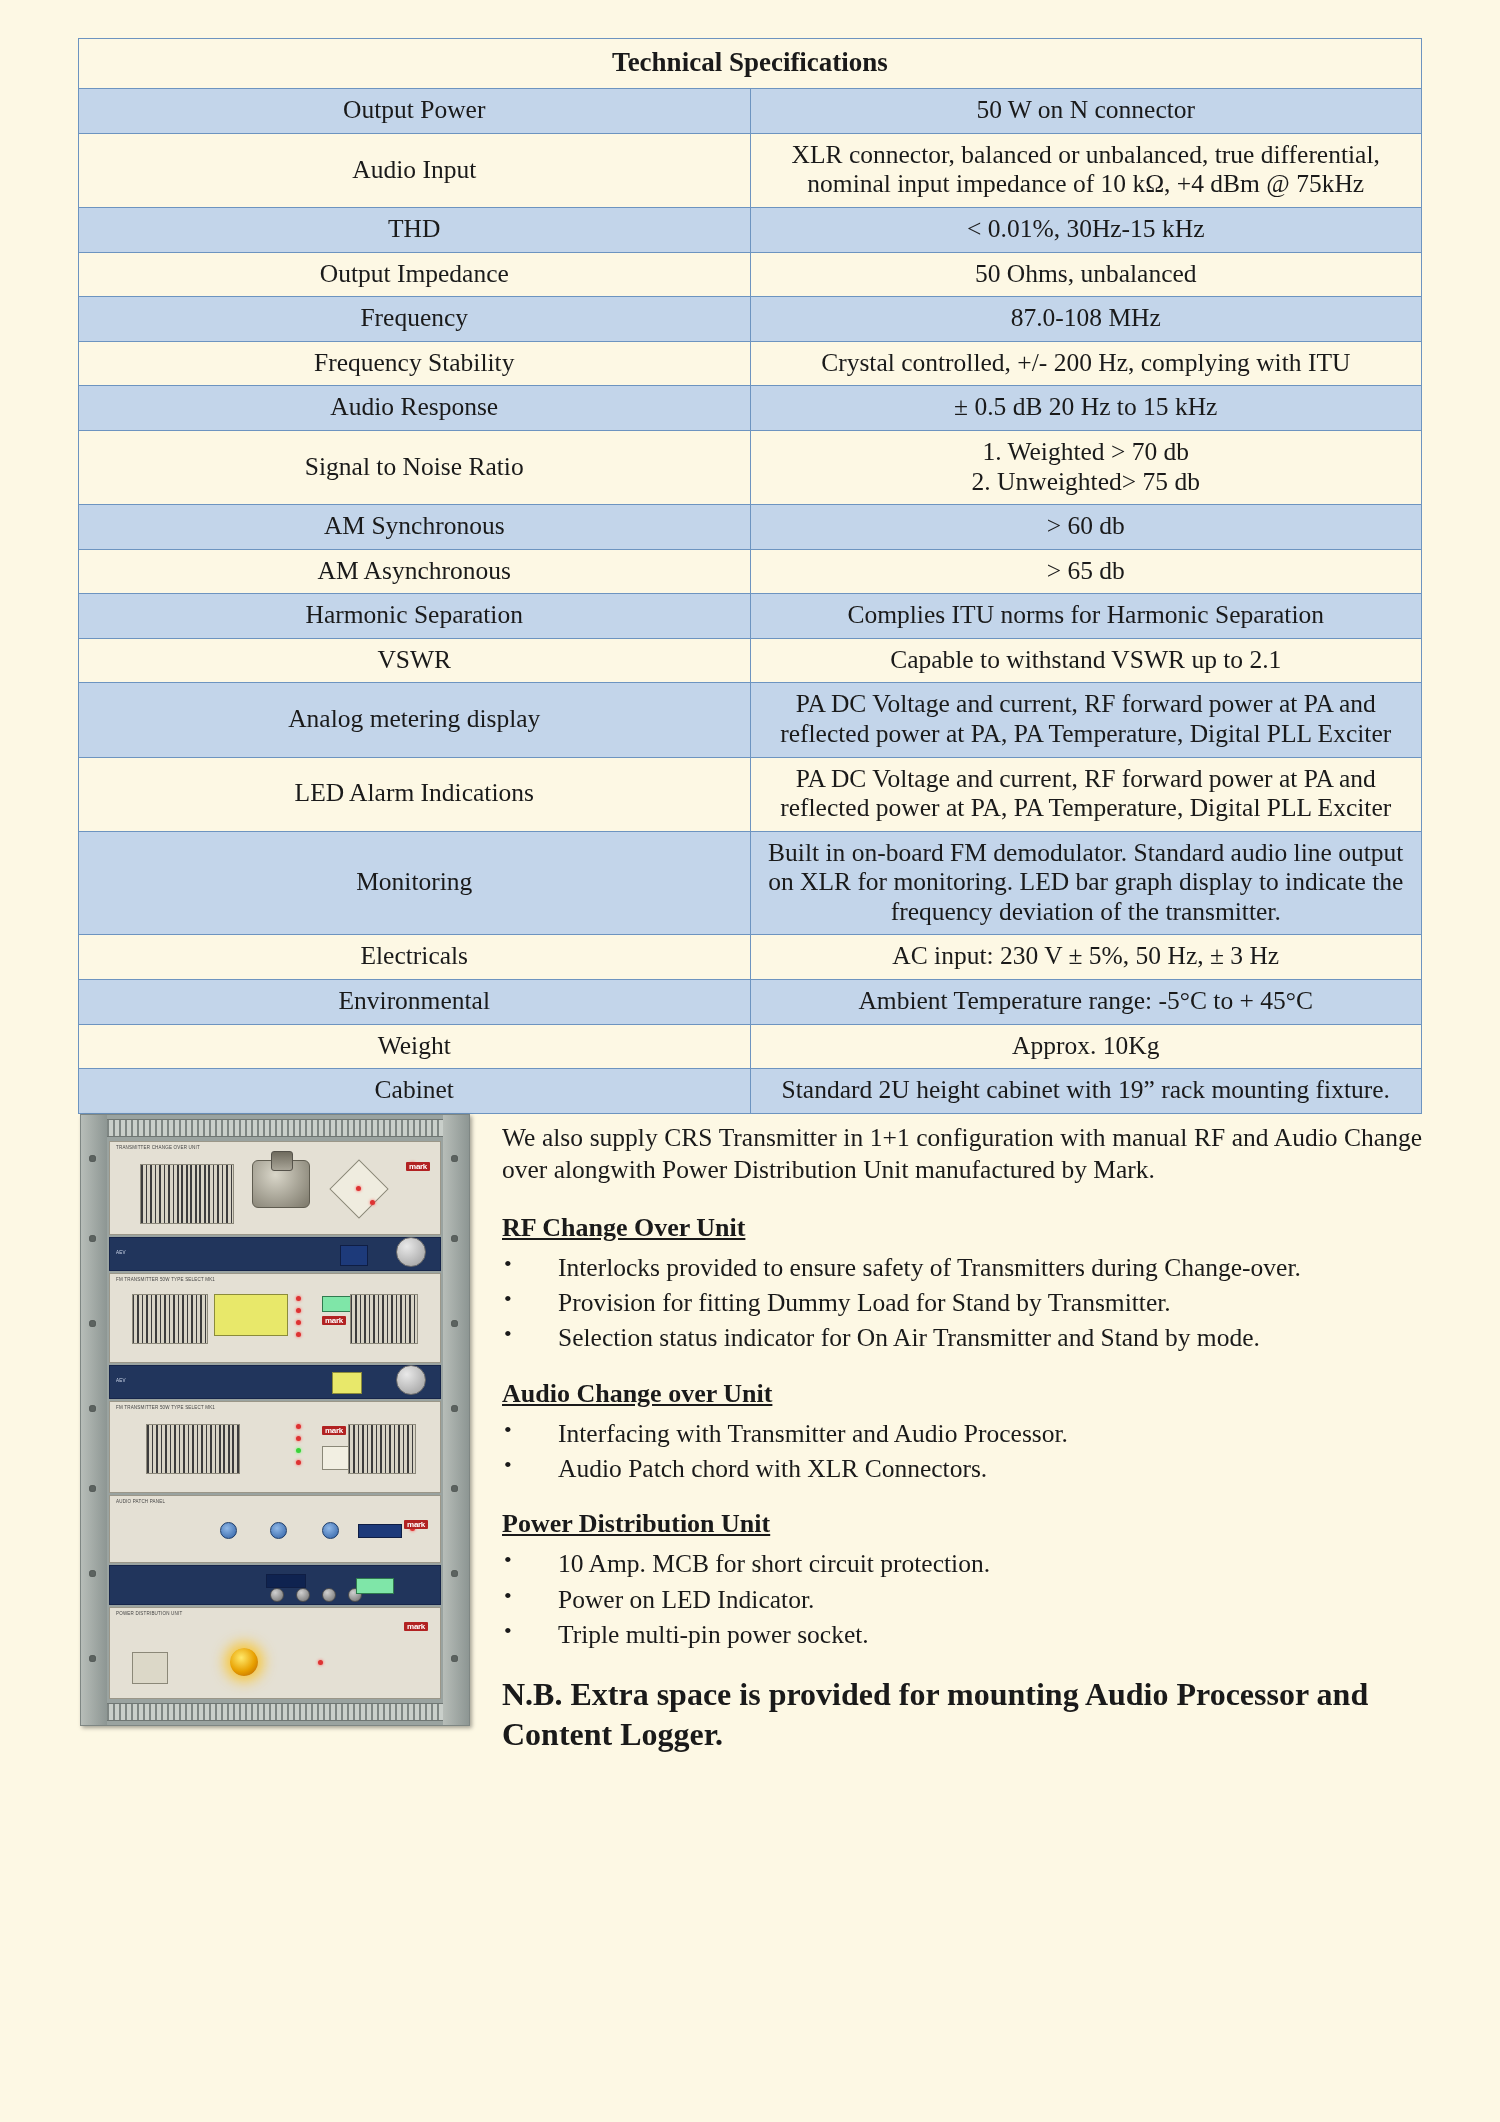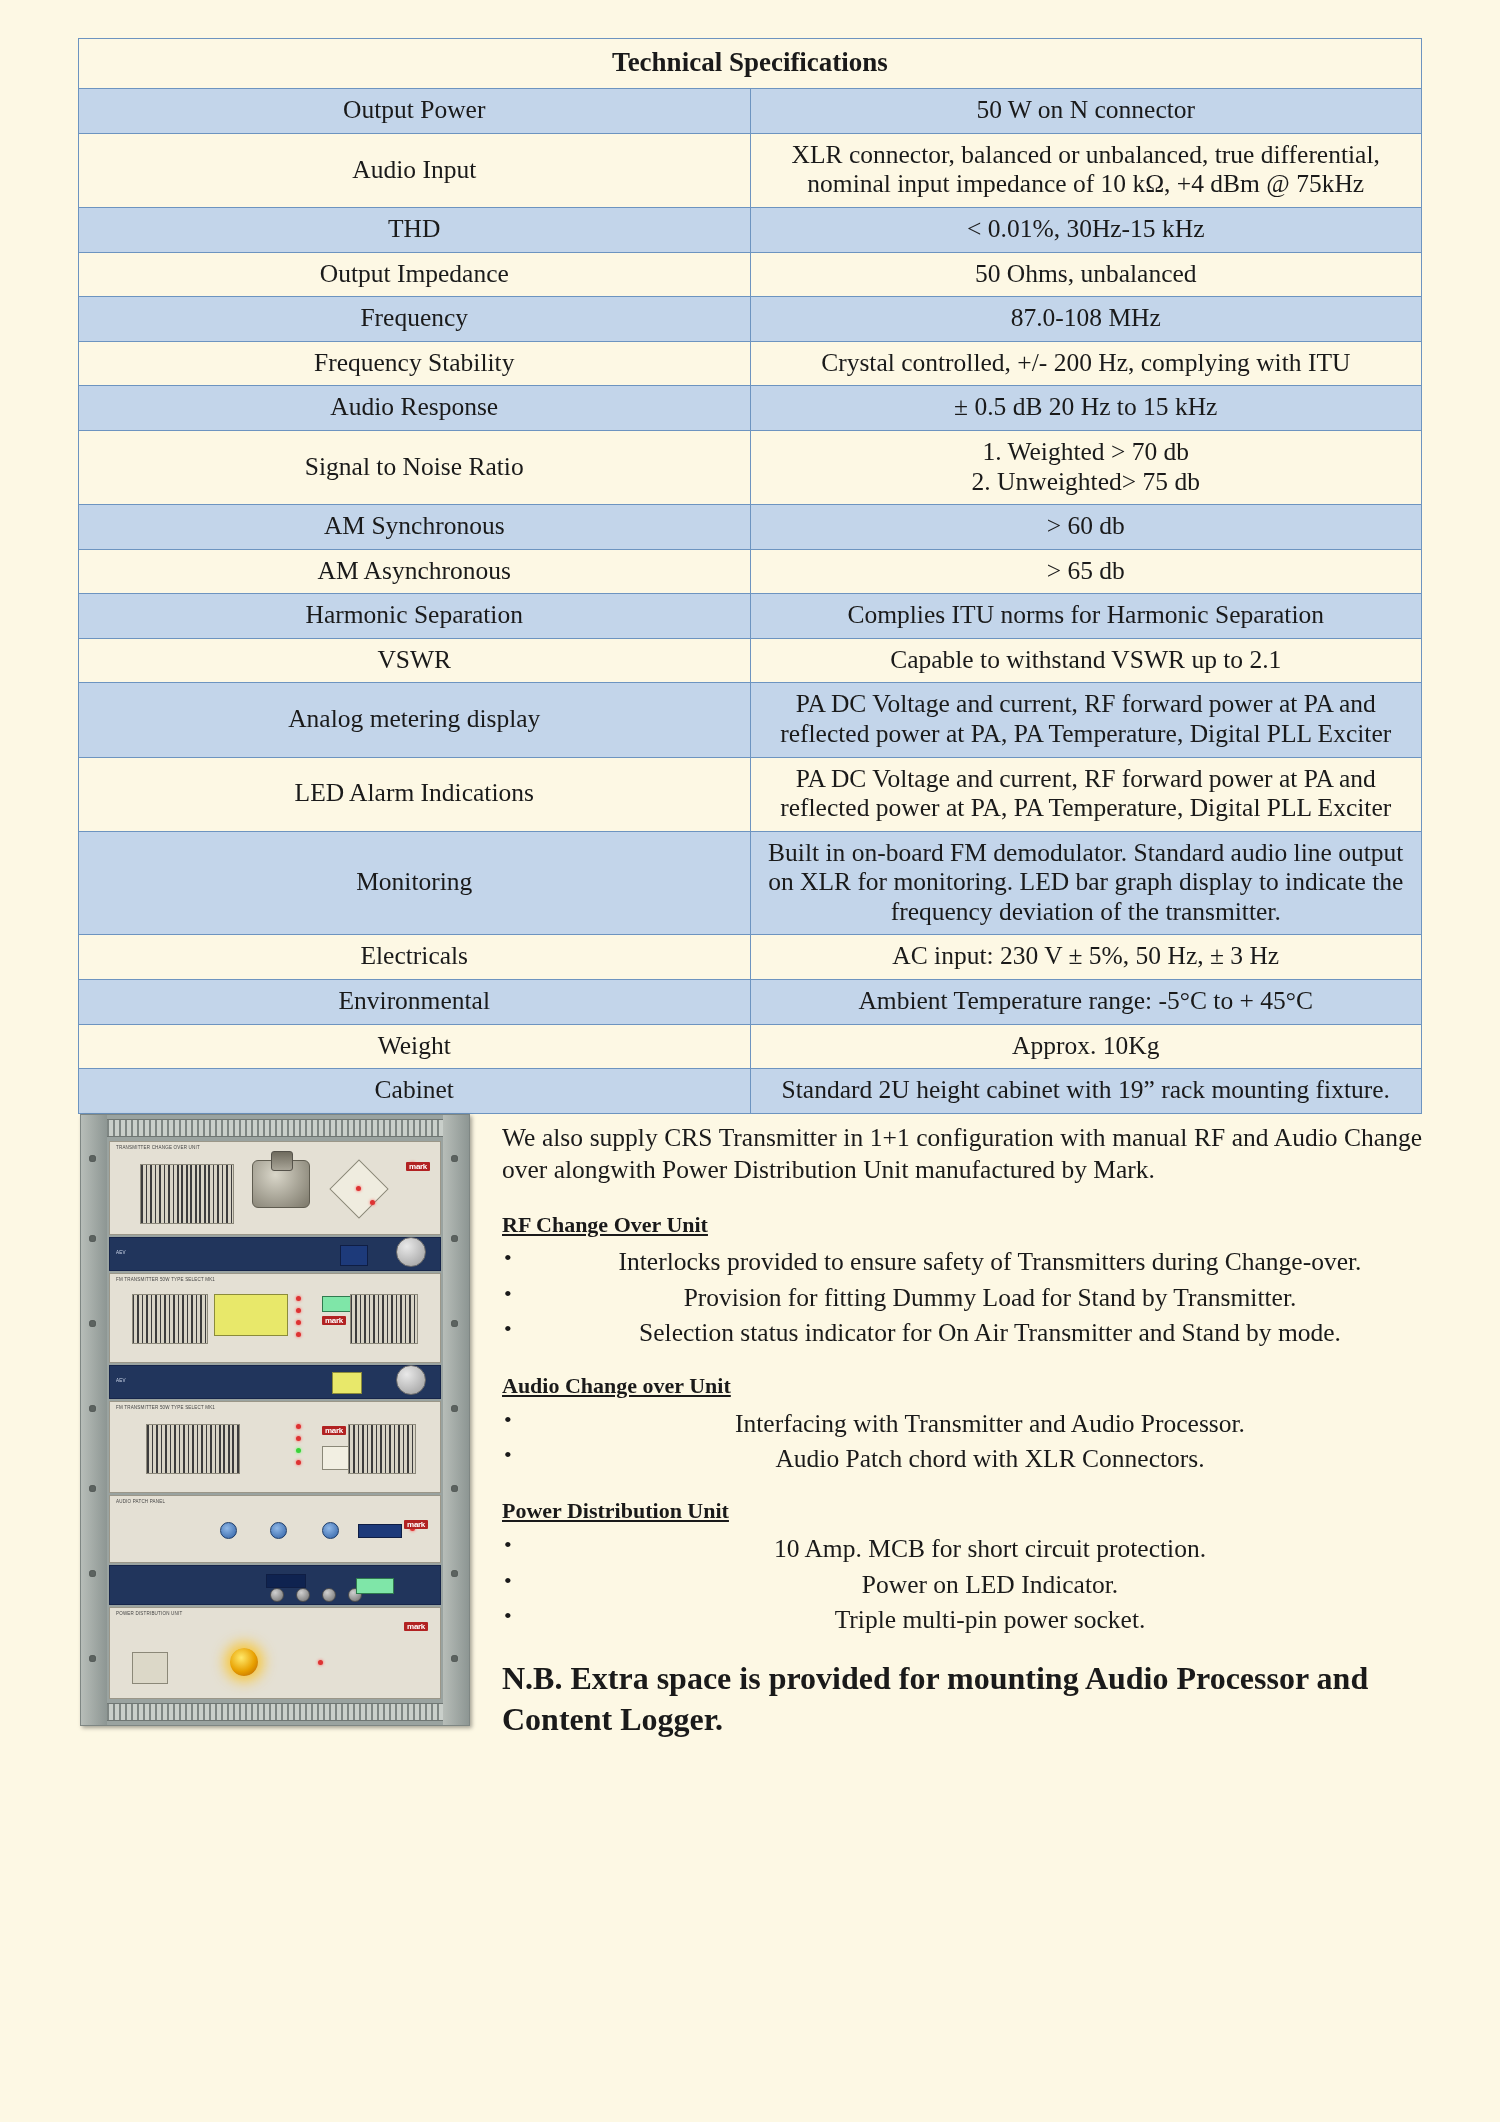--- a/index.html
+++ b/index.html
@@ -85,28 +85,27 @@
     line-height: 1.27;
     padding-top: 8px;
   }
   .text-col p.intro {
     margin: 0 0 24px 0;
     text-align: justify;
   }
   .sub-head {
     font-weight: bold;
     text-decoration: underline;
-    font-size: 22px;
+    font-size: 26px;
     margin: 0 0 8px 0;
   }
   ul.bullets {
     margin: 0 0 22px 0;
     padding-left: 56px;
     list-style: none;
-    text-align: center;
   }
   ul.bullets li {
     position: relative;
     margin-bottom: 3px;
     text-indent: 0;
   }
   ul.bullets li:before {
     content: "\2022";
     position: absolute;
     left: -54px;

